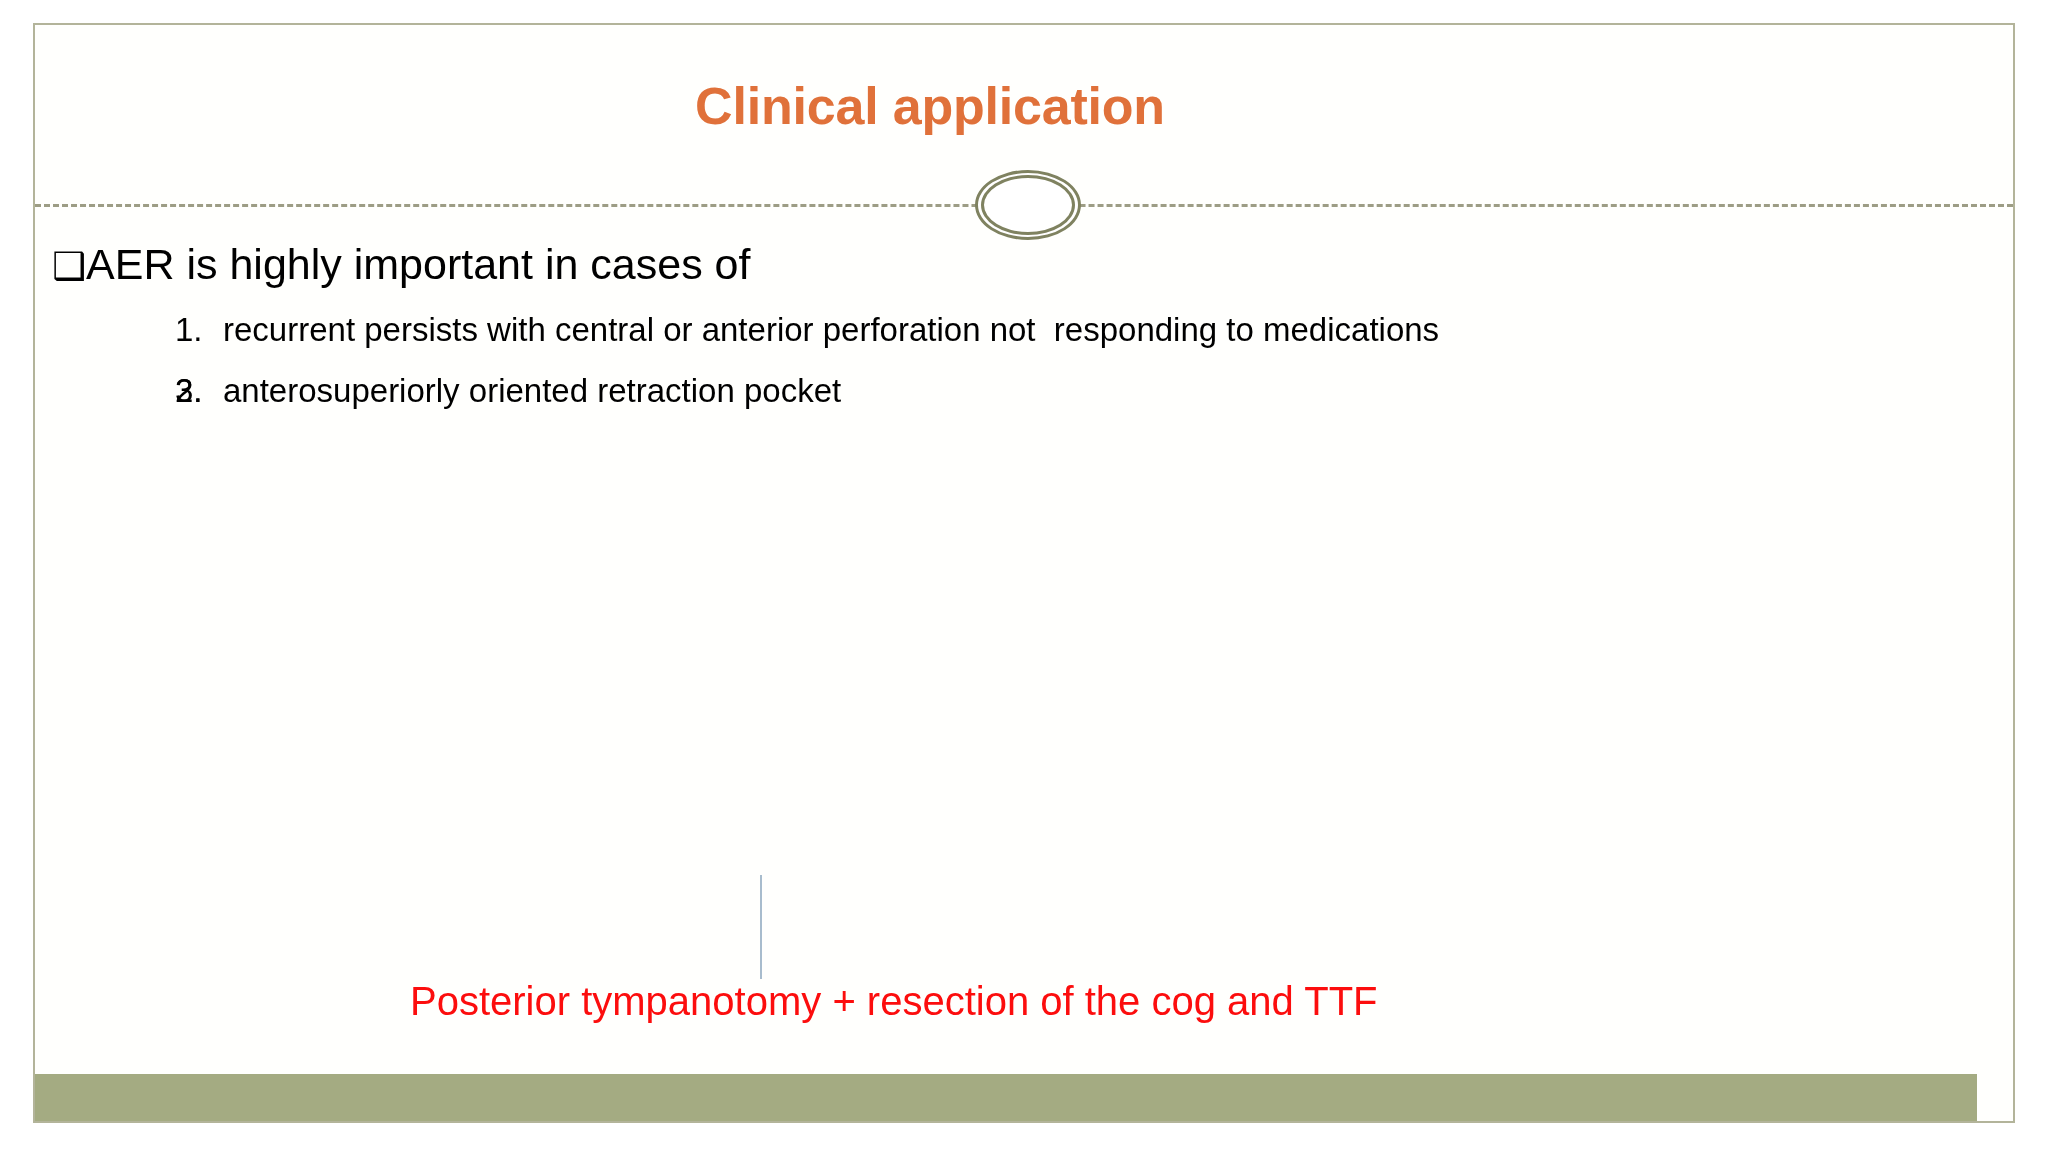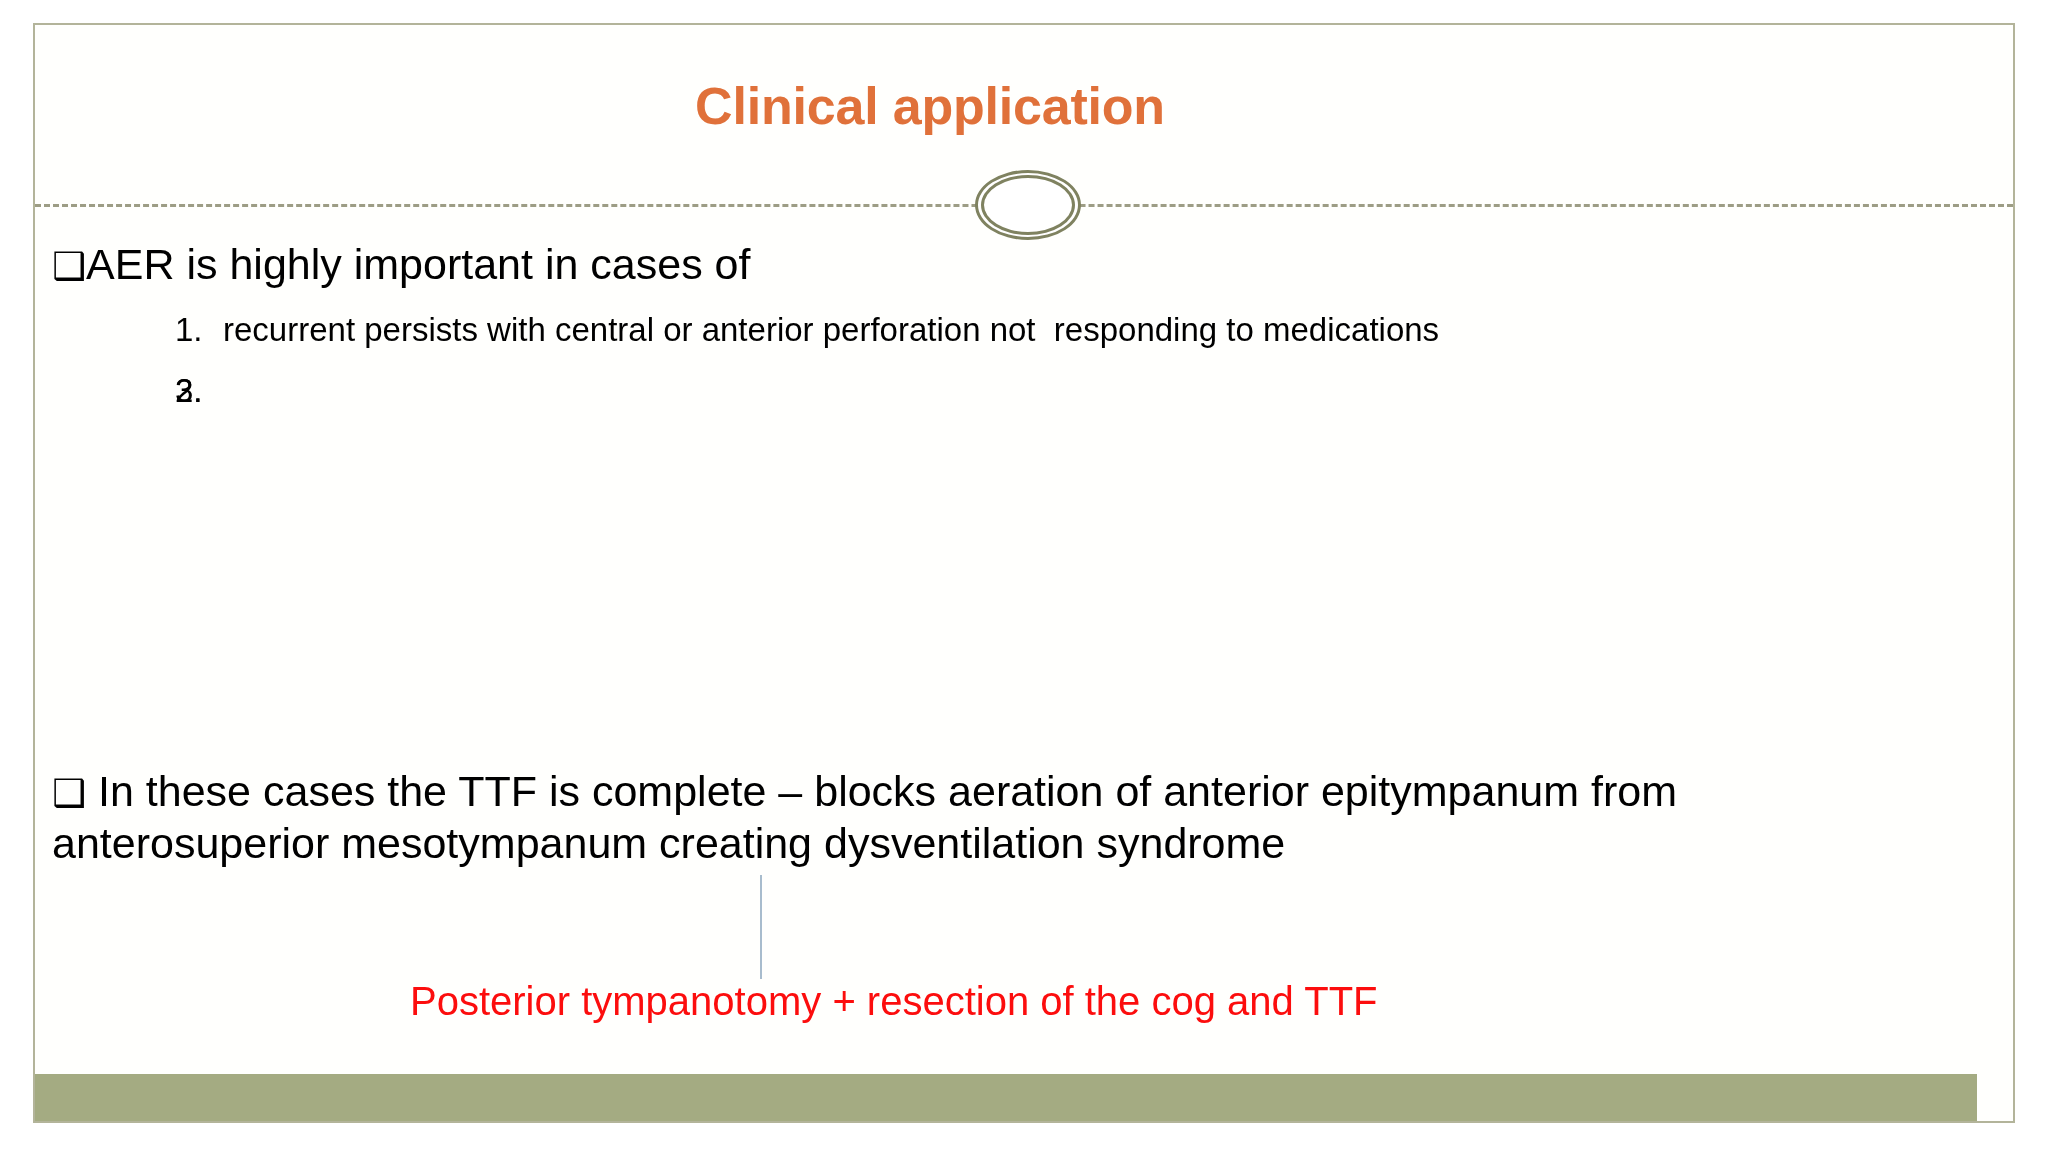--- a/index.html
+++ b/index.html
@@ -189,24 +189,23 @@
     <span class="ring-inner"></span>
   </div>
 
   <div class="body-content">
 
     <div class="lvl1-bullet bullet-aer"><span class="bullet-glyph">❑</span><span>AER is highly important in cases of</span></div>
 
     <ol class="numbered-list">
       <li><span class="num">1.</span><span>recurrent persists with central or anterior perforation not  responding to medications</span></li>
       <li><span class="num">2.</span></li>
-      <li><span class="num">3.</span></li>
+      <li><span class="num">3.</span><span>anterosuperiorly oriented retraction pocket</span></li>
     </ol>
 
-    <div class="lvl1-bullet bullet-ttf"><span class="bullet-glyph">❑</span><span> In these cases the TTF is complete – blocks aeration of anterior epitympanum from   anterosuperior mesotympanum creating dysventilation syndrome</span></div>
 
     <div class="connector-line"></div>
 
     <div class="conclusion">Posterior tympanotomy + resection of the cog and TTF</div>
   </div>
 
   <div class="bottom-band"></div>
 </div>
 
 </body></html>

